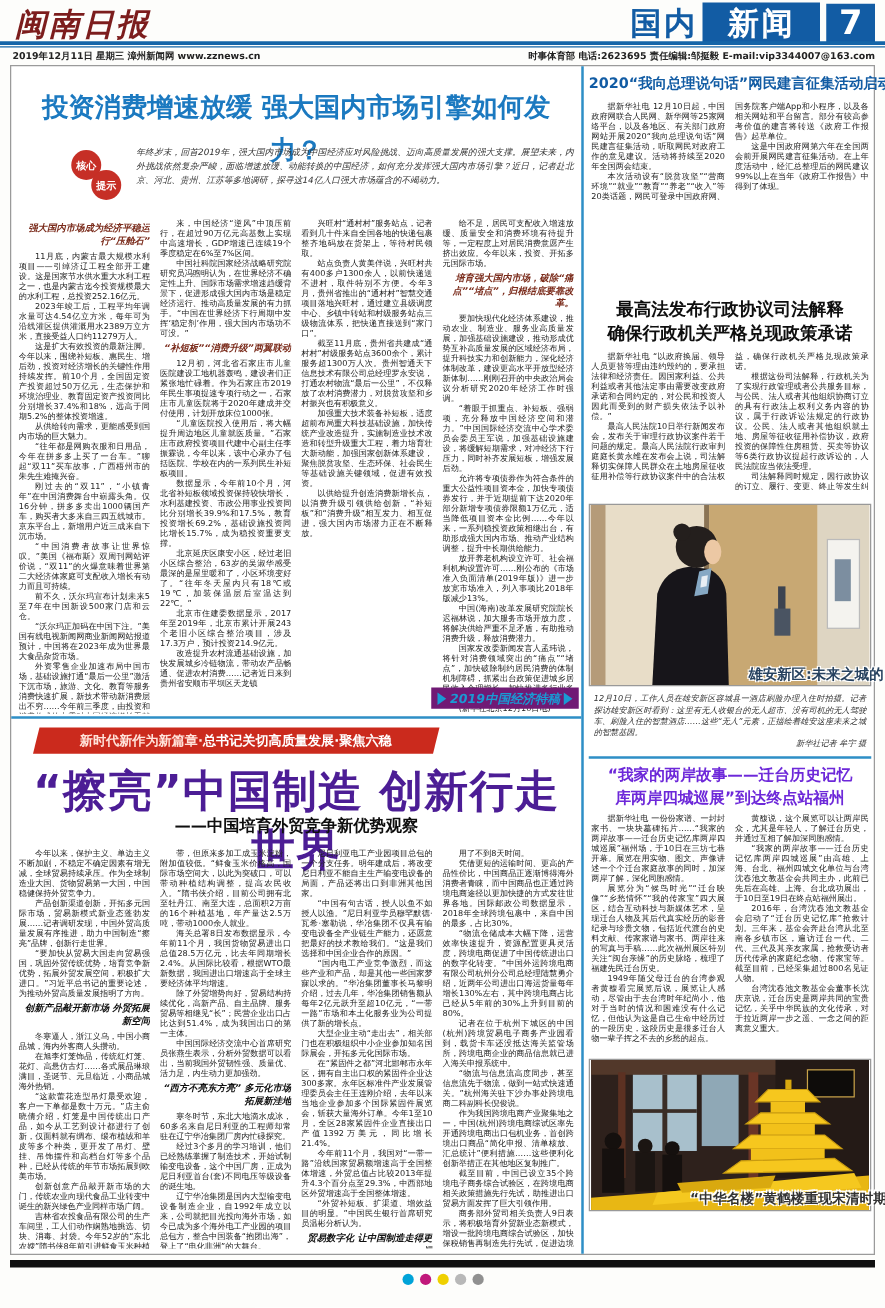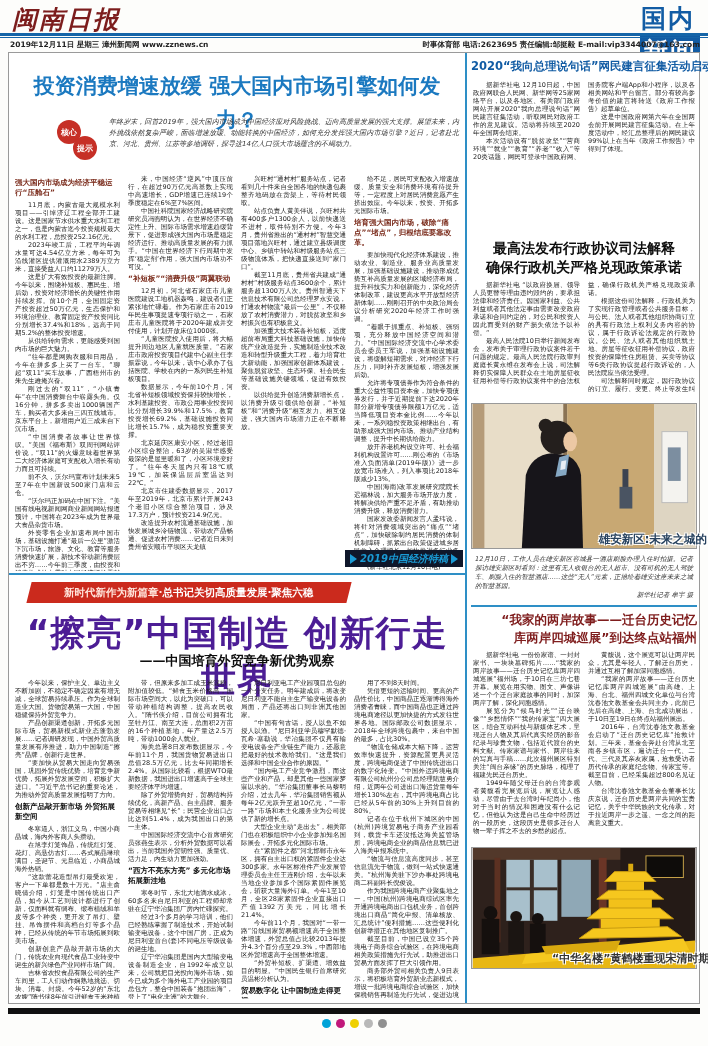--- a/index.html
+++ b/index.html
@@ -1,23 +1,23 @@
 <!DOCTYPE html>
 <html><head>
 <meta charset="utf-8">
 <style>
   html,body{margin:0;padding:0;}
   body{width:708px;height:1046px;position:relative;background:#fdfdfb;
        font-family:"DejaVu Sans","Liberation Sans",sans-serif;color:#1a1a1a;overflow:hidden;}
   
   .masthead{position:absolute;left:12px;top:3px;font-family:"DejaVu Serif","Liberation Serif",serif;
             font-size:25px;font-weight:bold;font-style:italic;color:#7c1d1d;letter-spacing:2px;}
-  .section-label{position:absolute;right:8px;top:2px;display:flex;align-items:center;flex-direction:column;}
+  .section-label{position:absolute;right:8px;top:2px;display:flex;align-items:center;}
   .sec-cn{color:#125ca4;font-size:25px;font-weight:bold;letter-spacing:2px;margin-right:4px;}
-  .sec-news{background:#125ca4;color:#fff;font-size:25px;font-weight:bold;padding:0 3px;letter-spacing:2px;}
+  .sec-news{background:#125ca4;color:#fff;font-size:25px;font-weight:bold;padding:0 20px;letter-spacing:2px;}
   .sec-page{background:#125ca4;color:#fff;font-size:27px;font-weight:bold;padding:0 10px;margin-left:5px;}
   .rule1{position:absolute;left:0;top:33px;width:708px;height:3px;background:#1565a8;}
   .rule2{position:absolute;left:0;top:37px;width:708px;height:1px;background:#1565a8;}
   .dateline{position:absolute;left:10px;right:8px;top:40px;display:flex;justify-content:space-between;
             font-size:7.5px;color:#222;font-weight:bold;}
   
   .frame{position:absolute;left:8px;top:52px;width:690px;height:950px;border:1px solid #9a9a9a;background:#fff;}
   .vdiv{position:absolute;left:456px;top:0;width:2px;height:100%;background:#2e8fc6;}
   .left{position:absolute;left:0;top:0;width:456px;height:100%;}
   .right{position:absolute;left:462px;top:0;width:226px;height:100%;}
@@ -27,23 +27,23 @@
   .core{position:absolute;left:42px;top:64px;width:408px;height:52px;}
   .core-icon{position:absolute;left:6px;top:3px;width:42px;height:42px;text-align:center;}
   .core-icon .cc{position:absolute;width:24px;height:24px;border-radius:50%;background:#c62f26;color:#fff;
                  font-size:8px;font-weight:bold;display:flex;align-items:center;justify-content:center;line-height:9px;}
   .core-icon .c2{left:16px;top:16px;}
   .core-text{margin-left:58px;font-size:7px;font-style:italic;line-height:11px;color:#333;text-align:justify;}
   .top-cols{position:absolute;left:0;top:122px;width:456px;height:396px;}
   .col{position:absolute;top:0;height:100%;width:105px;overflow:hidden;}
   .c1{left:6px;} .c2{left:119px;} .c3{left:232px;} .c4{left:345px;}
   .para{margin:0;font-size:6.5px;line-height:8px;text-indent:2em;text-align:justify;color:#222;}
-  .sh{font-weight:bold;text-align:left;font-size:7.5px;line-height:10px;margin:3px 0;color:#7b2c1c;}
+  .sh{font-weight:bold;text-align:right;font-size:7.5px;line-height:10px;margin:3px 0;color:#7b2c1c;font-style:italic;}
   .bot-cols .sh{color:#101010;}
-  .eco-logo{position:absolute;left:336px;top:497px;width:118px;height:17px;background:#0f172a;
+  .eco-logo{position:absolute;left:336px;top:497px;width:118px;height:17px;background:#701a75;
             display:flex;align-items:center;justify-content:center;gap:3px;
             color:#1a9ad4;font-style:italic;font-weight:bold;font-size:10px;}
   .tri{width:0;height:0;border-top:5px solid transparent;border-bottom:5px solid transparent;}
   .tri-l{border-left:7px solid #1a9ad4;}
   .tri-r{border-left:7px solid #1a9ad4;}
   .h-divider{position:absolute;left:0;top:520px;width:456px;height:2px;background:#2e8fc6;}
   
   .banner{position:absolute;left:20px;top:529px;width:320px;height:21px;background:#cb2a1d;
           transform:skewX(-14deg);display:flex;align-items:center;justify-content:center;}
   .banner-inner{transform:skewX(14deg);font-size:10.5px;font-weight:bold;white-space:nowrap;}
@@ -66,22 +66,22 @@
   .photo{position:absolute;left:0;width:226px;border:1px solid #999;box-sizing:border-box;}
   .photo1{top:350px;height:146px;}
   .photo-title{position:absolute;left:0;width:264px;text-align:right;font-weight:bold;color:#27425f;
                text-shadow:-1px -1px 0 #fff,1px -1px 0 #fff,-1px 1px 0 #fff,1px 1px 0 #fff;padding-left:33px;}
   .p1-title{top:479px;font-size:11.5px;}
   .caption{position:absolute;left:4px;width:218px;font-size:6.5px;font-style:italic;
            line-height:9px;color:#333;text-align:justify;}
   .p1-caption{top:502px;}
   .credit{text-align:right;font-style:italic;font-size:6.5px;color:#333;}
   .r-divider{position:absolute;left:0;top:552px;width:226px;height:2px;background:#2e8fc6;}
-  .r-head3{position:absolute;left:0;top:558px;width:226px;text-align:right;
-           font-size:12.5px;font-weight:bold;color:#7f1d1d;line-height:18px;}
+  .r-head3{position:absolute;left:0;top:558px;width:226px;text-align:center;
+           font-size:12.5px;font-weight:bold;color:#6d28d9;line-height:18px;}
   .r-body3{position:absolute;left:2px;top:598px;width:222px;height:194px;overflow:hidden;
            column-count:2;column-gap:8px;}
   .photo2{top:794px;height:122px;}
   .p2-title{top:898px;font-size:11px;color:#333;}
   .p2-caption{top:920px;}
   
   .foot-bar{position:absolute;left:8px;top:1008px;width:692px;height:6px;background:#101010;}
   .reg-dots{position:absolute;left:0;top:1019px;width:708px;display:flex;justify-content:center;gap:5px;}
   .dot{width:9px;height:9px;border-radius:50%;}
 </style>

